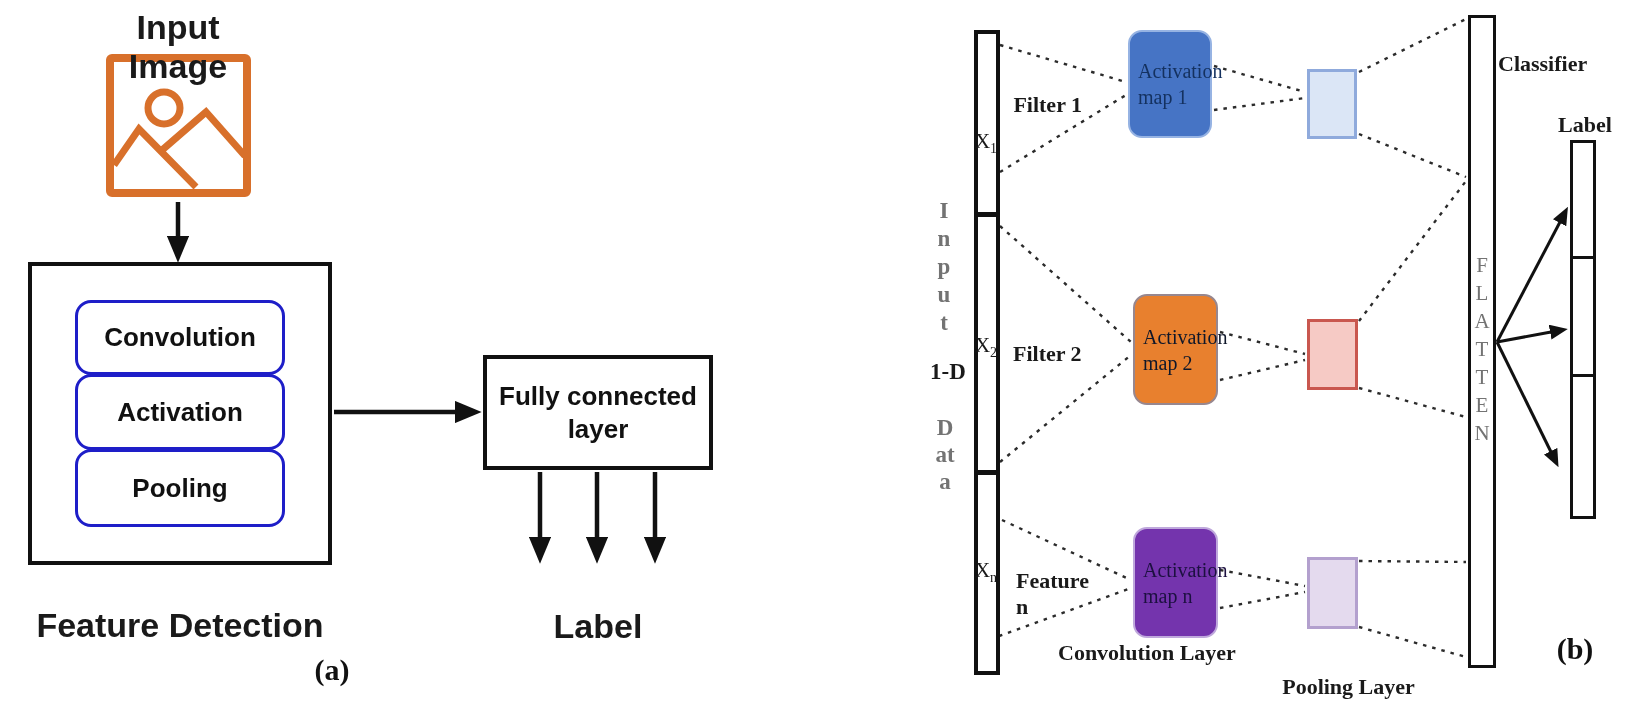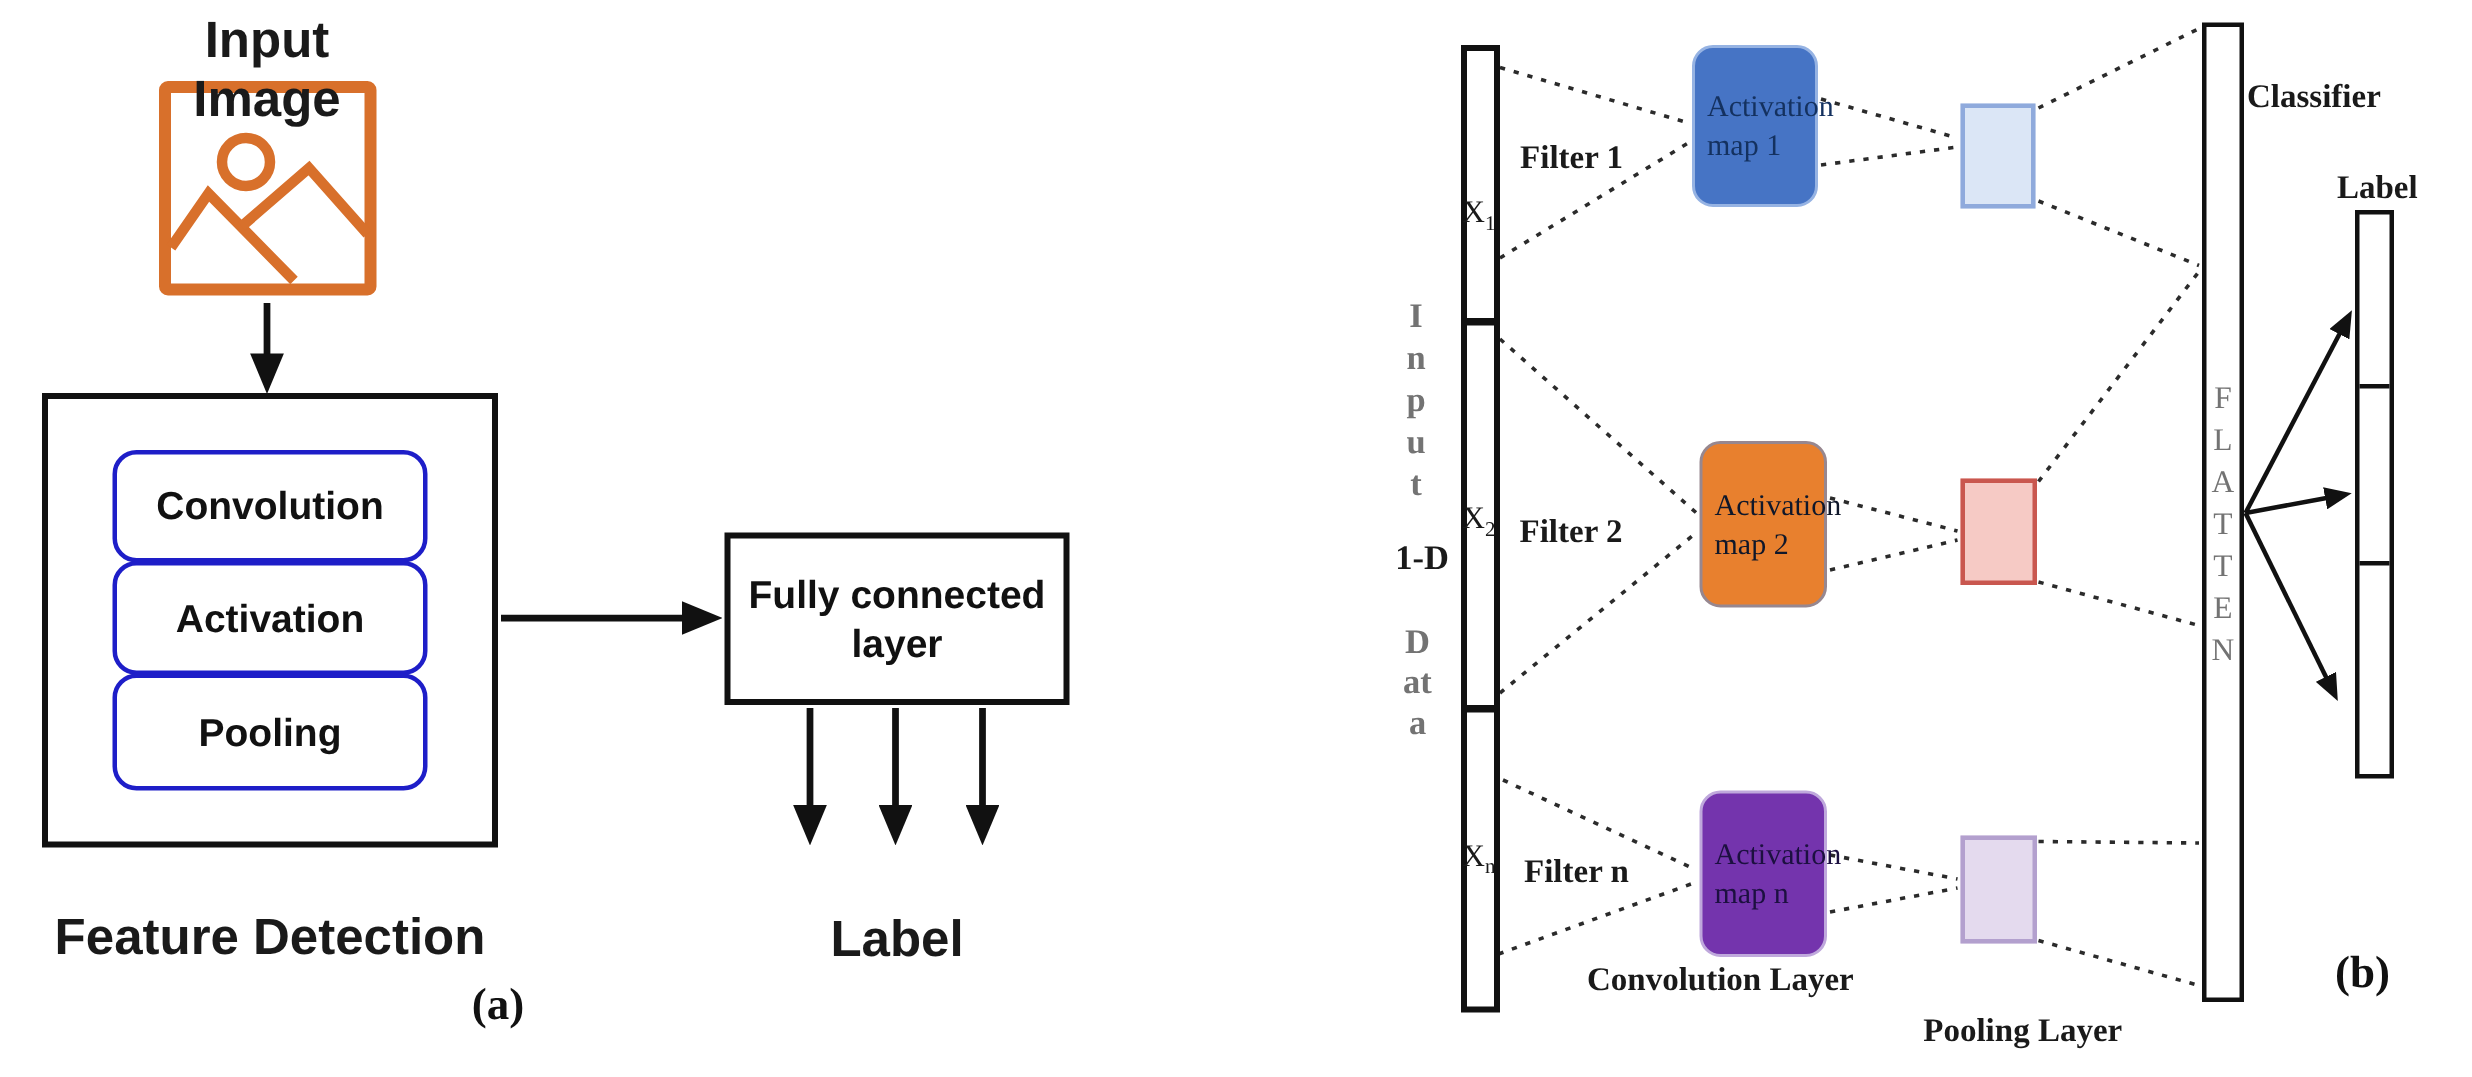--- a/index.html
+++ b/index.html
@@ -122,21 +122,21 @@
   <div class="xlab" style="left:969px;top:558px;width:34px;">
     <span>X</span><sub>n</sub>
   </div>
 
   <div class="txt vstack" style="left:934px;top:197px;font-size:23px;line-height:28px;">Input</div>
   <div class="txt b-serif" style="left:926px;top:359px;width:44px;font-size:23px;text-align:center;">1-D</div>
   <div class="txt vstack" style="left:935px;top:414px;font-size:23px;line-height:27px;">Data</div>
 
   <div class="txt b-serif" style="left:1010px;top:92px;width:72px;text-align:right;">Filter 1</div>
   <div class="txt b-serif" style="left:1013px;top:341px;width:72px;">Filter 2</div>
-  <div class="txt b-serif" style="left:1016px;top:568px;width:72px;">Filter n</div>
+  <div class="txt b-serif" style="left:1016px;top:568px;width:72px;">Feature n</div>
 
   <div class="amap" style="left:1128px;top:30px;width:84px;height:108px;background:#4674C5;border:2px solid #96B3E3;color:#14315F;">Activation map 1</div>
   <div class="amap" style="left:1133px;top:294px;width:85px;height:111px;background:#E8802E;border:2px solid #97878F;color:#0f172a;">Activation map 2</div>
   <div class="amap" style="left:1133px;top:527px;width:85px;height:111px;background:#7434AD;border:2px solid #BFA8DC;color:#1C1040;">Activation map n</div>
 
   <div class="pool" style="left:1307px;top:69px;width:50px;height:70px;background:#DBE6F6;border:3px solid #8FAADC;"></div>
   <div class="pool" style="left:1307px;top:319px;width:51px;height:71px;background:#F6CAC5;border:3px solid #C9574F;"></div>
   <div class="pool" style="left:1307px;top:557px;width:51px;height:72px;background:#E4DAEE;border:3px solid #B3A0CE;"></div>
 
   <div class="col-thin" style="left:1468px;top:15px;width:28px;height:653px;">

